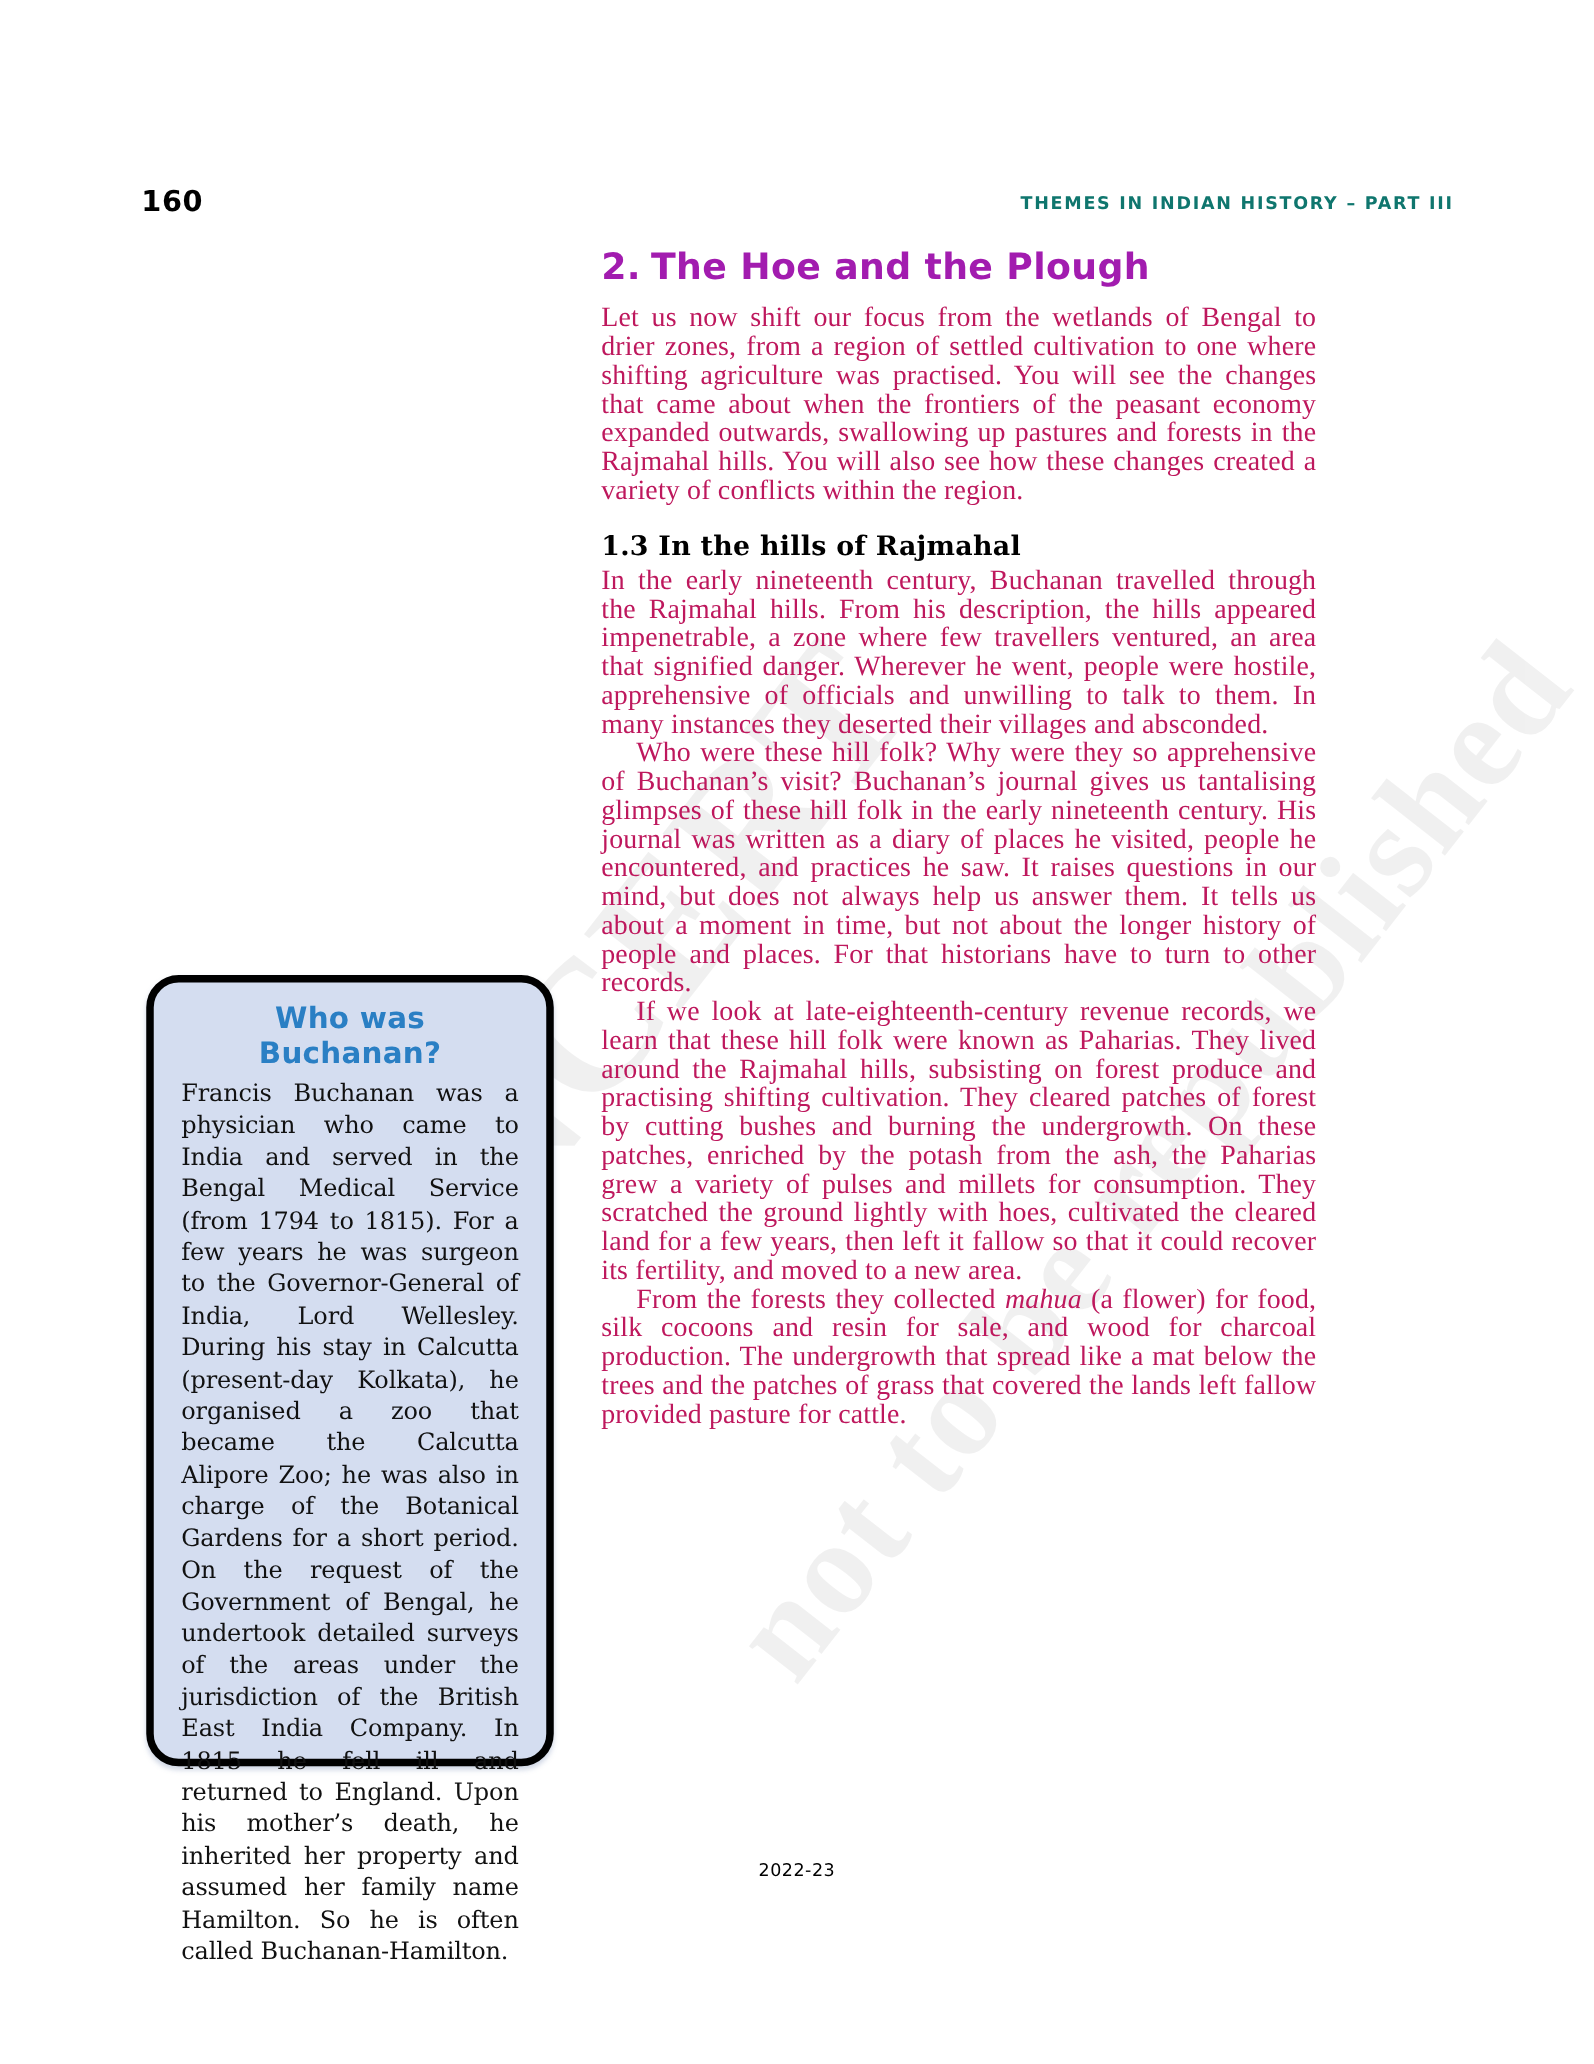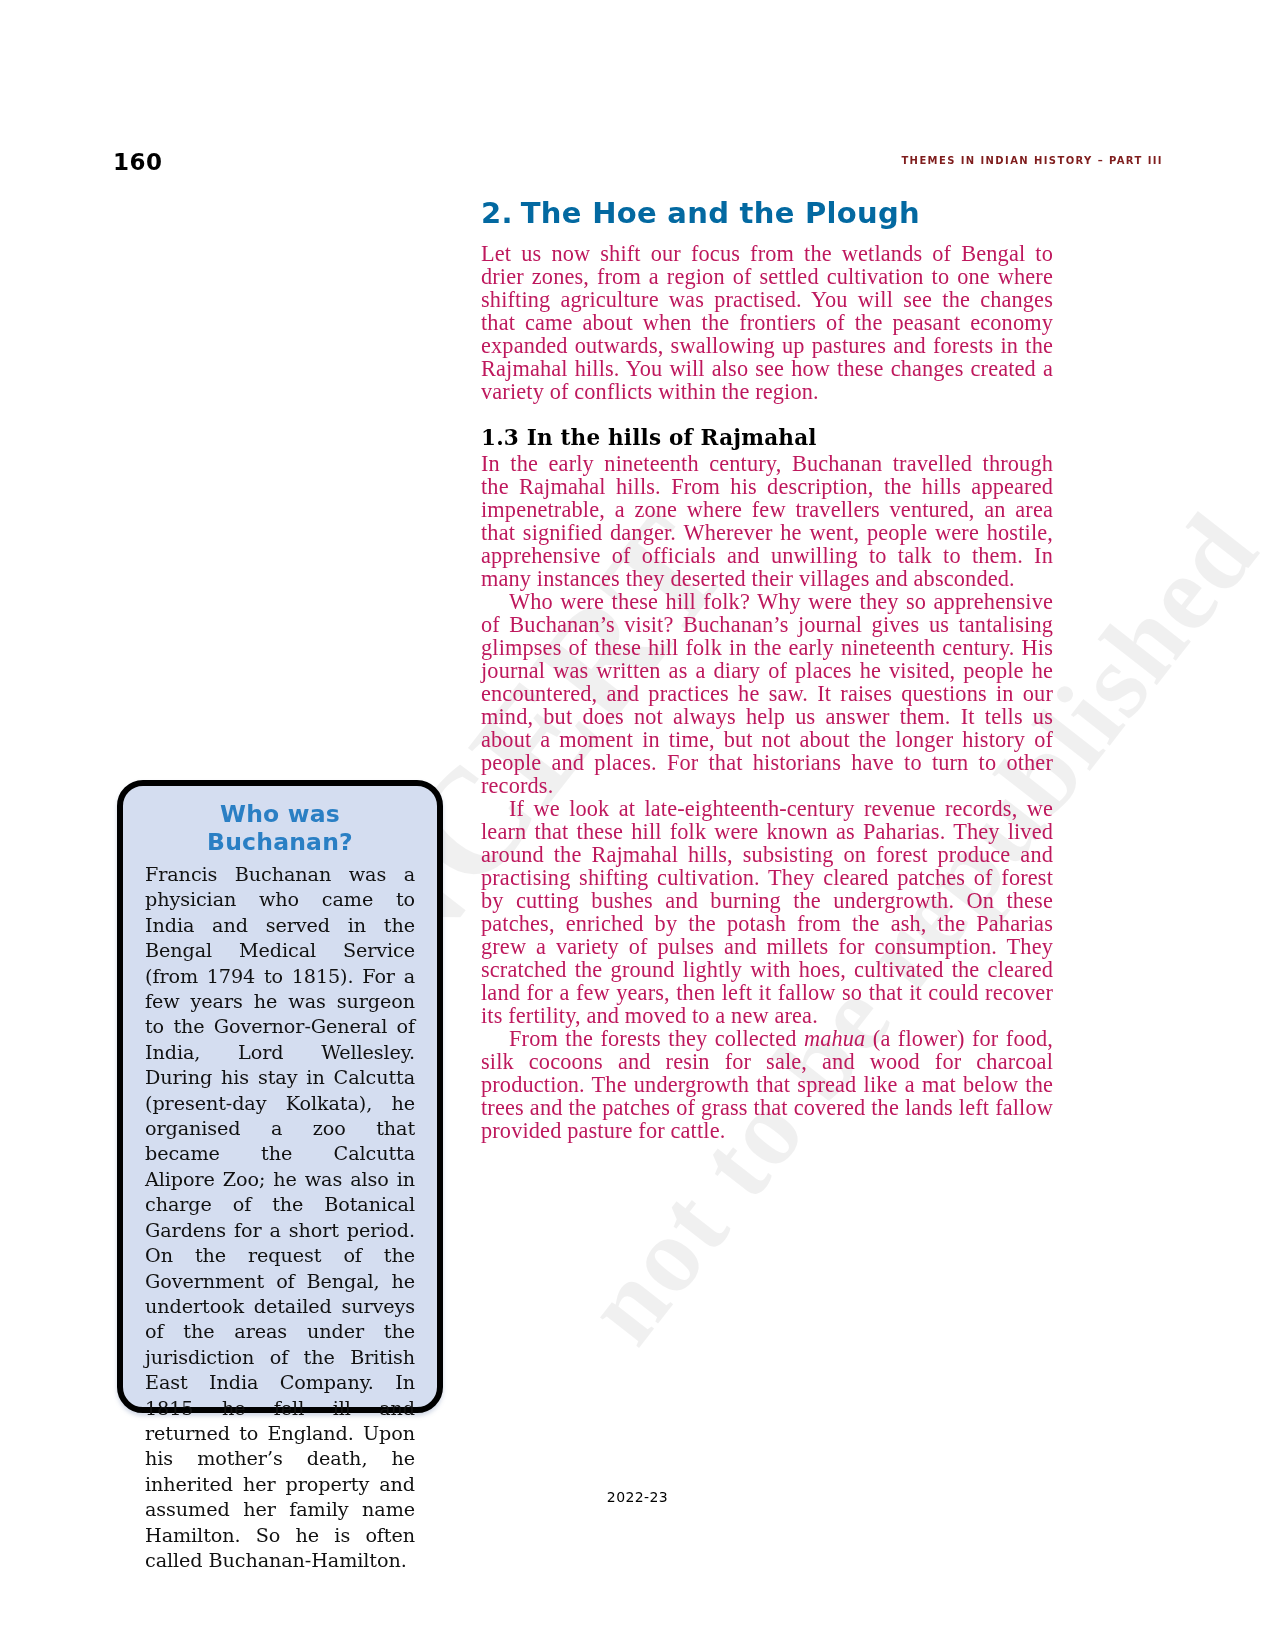--- a/index.html
+++ b/index.html
@@ -56,42 +56,42 @@
     font-weight: bold;
     color: #000;
     letter-spacing: 0.5px;
     z-index: 4;
   }
   .running-head {
     position: absolute;
     right: 112px;
     top: 155px;
     font-family: "DejaVu Sans", "Liberation Sans", sans-serif;
-    font-size: 10px;
-    font-weight: bold;
-    color: #7f1d1d;
+    font-size: 14px;
+    font-weight: bold;
+    color: #0f766e;
     letter-spacing: 1.4px;
     z-index: 4;
     text-transform: uppercase;
   }
 
   
   .main-col {
     position: absolute;
     left: 481px;
     top: 198px;
     width: 572px;
     z-index: 3;
   }
   h1.sec-title {
     margin: 0 0 12px 0;
     font-family: "DejaVu Sans", "Liberation Sans", sans-serif;
     font-size: 22px;
     font-weight: bold;
-    color: #0369a1;
+    color: #a21caf;
     letter-spacing: 0.3px;
     line-height: 1.1;
   }
   h1.sec-title .big { font-size: 29px; }
 
   h2.sub-title {
     margin: 22px 0 2px 0;
     font-family: "DejaVu Serif", "Liberation Serif", serif;
     font-size: 21.5px;
     font-weight: bold;

